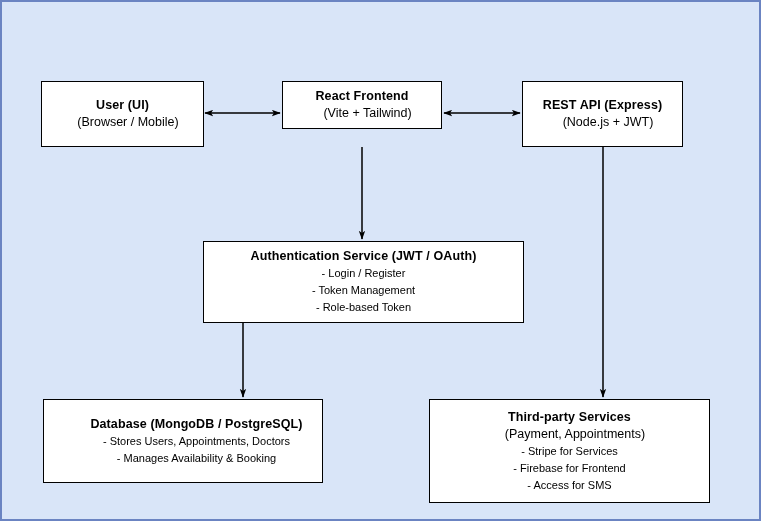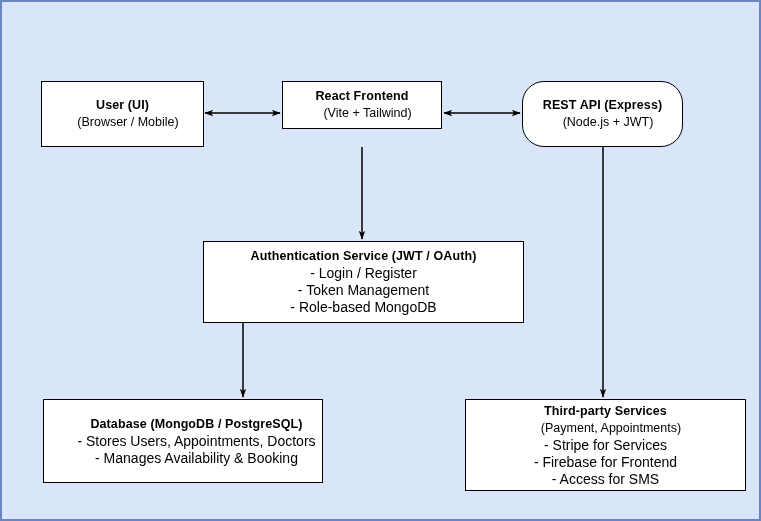--- a/index.html
+++ b/index.html
@@ -45,31 +45,31 @@
     font-size: 12.5px;
     line-height: 17px;
     letter-spacing: 0.1px;
   }
   .node .sub {
     font-size: 12.5px;
     line-height: 17px;
     margin-left: 11px;
   }
   .node .item {
-    font-size: 14px;
+    font-size: 11px;
     line-height: 17px;
   }
 
   
   #node-user          { left: 39px;  top: 79px;  width: 163px; height: 66px; }
   #node-frontend      { left: 280px; top: 79px;  width: 160px; height: 48px; }
-  #node-api           { left: 520px; top: 79px;  width: 161px; height: 66px; border-radius: 22px; }
+  #node-api           { left: 520px; top: 79px;  width: 161px; height: 66px; }
   #node-auth          { left: 201px; top: 239px; width: 321px; height: 82px; }
   #node-db            { left: 41px;  top: 397px; width: 280px; height: 84px; padding-left: 27px; }
-  #node-thirdparty    { left: 463px; top: 397px; width: 281px; height: 92px; }
+  #node-thirdparty    { left: 427px; top: 397px; width: 281px; height: 104px; }
 </style>
 </head>
 <body>
 
 <div id="canvas">
 
   <svg id="arrow-layer" viewBox="0 0 761 521" xmlns="http://www.w3.org/2000/svg">
     <defs>
       <marker id="head" markerWidth="9" markerHeight="9" refX="8.2" refY="3.2" orient="auto" markerUnits="userSpaceOnUse">
         <path d="M0,0 L9,3.2 L0,6.4 L2.1,3.2 Z" fill="#000000"></path>
@@ -112,21 +112,21 @@
 
   <div class="node" id="node-api">
     <div class="title">REST API (Express)</div>
     <div class="sub">(Node.js + JWT)</div>
   </div>
 
   <div class="node" id="node-auth">
     <div class="title">Authentication Service (JWT / OAuth)</div>
     <div class="item">- Login / Register</div>
     <div class="item">- Token Management</div>
-    <div class="item">- Role-based MongoDB</div>
+    <div class="item">- Role-based Token</div>
   </div>
 
   <div class="node" id="node-db">
     <div class="title">Database (MongoDB / PostgreSQL)</div>
     <div class="item">- Stores Users, Appointments, Doctors</div>
     <div class="item">- Manages Availability &amp; Booking</div>
   </div>
 
   <div class="node" id="node-thirdparty">
     <div class="title">Third-party Services</div>

